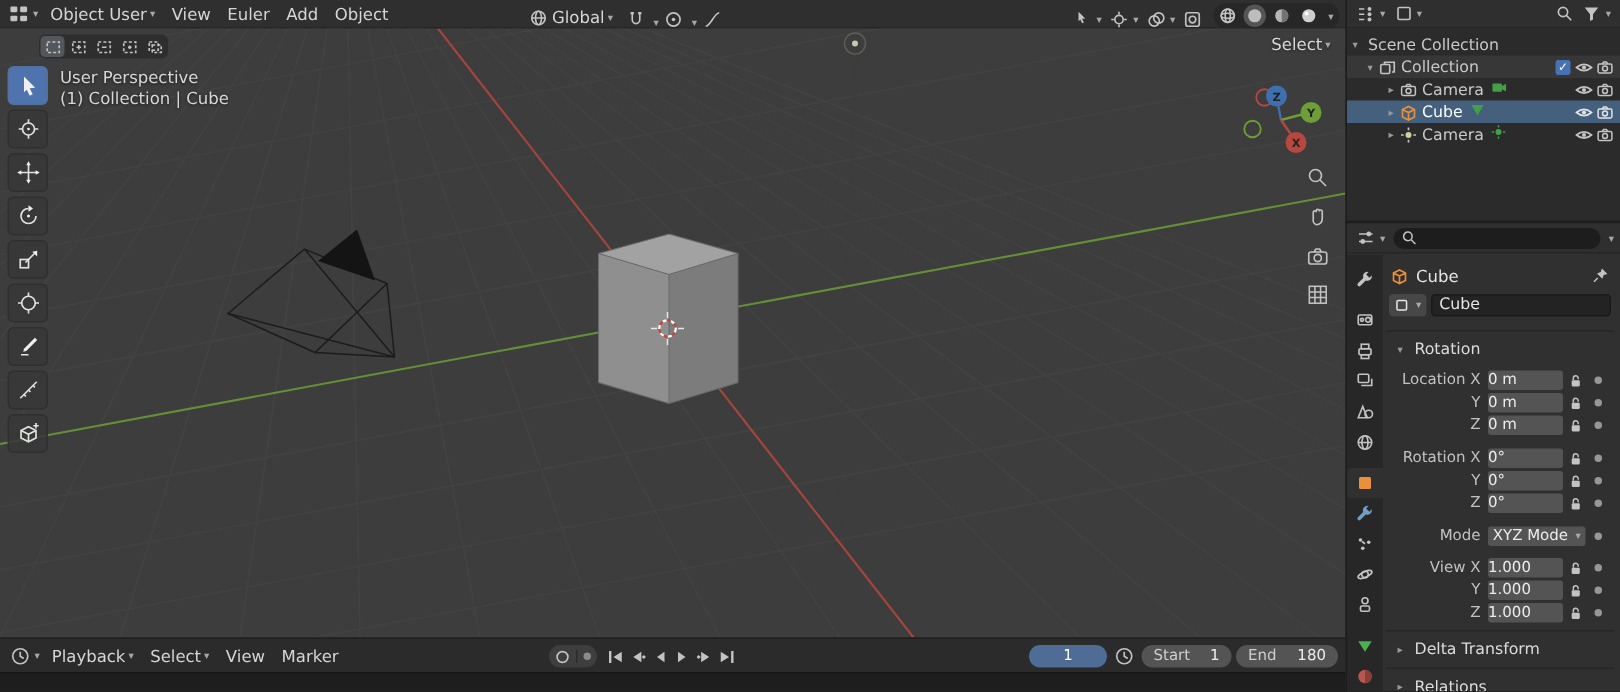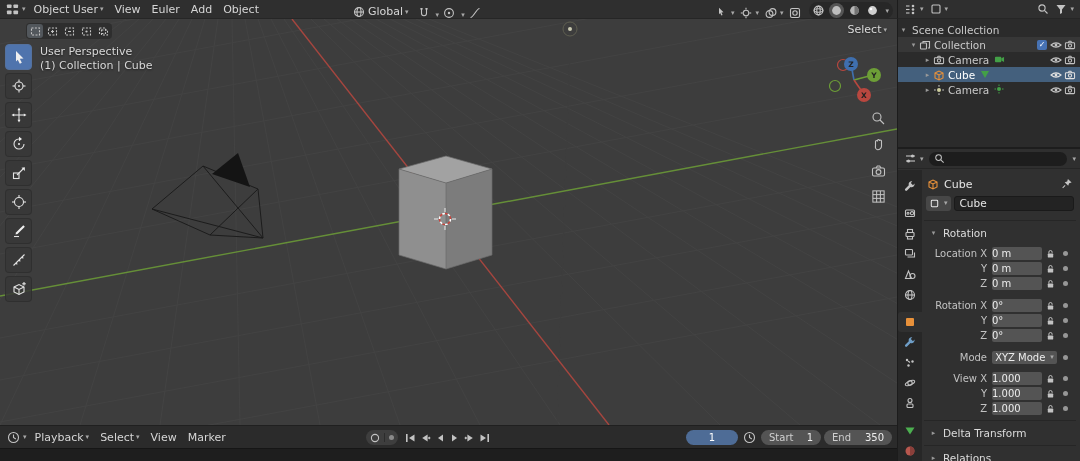--- a/index.html
+++ b/index.html
@@ -547,21 +547,21 @@
             <circle cx="6.5" cy="6.5" r="5"></circle>
             <path d="M6.5 3.5 V6.5 L8.8 8"></path>
           </svg>
       </span>
       <div class="tl-field" style="width:60px">
         <span class="tl-lab">Start</span>
         <span>1</span>
       </div>
       <div class="tl-field" style="width:68px">
         <span class="tl-lab">End</span>
-        <span>350</span>
+        <span>180</span>
       </div>
     </div>
   </div>
 
   <div id="statusbar"></div>
 
   <div id="outliner">
     <div class="orow">
       <span class="tri">▾</span>
       <span class="name">Scene Collection</span>

